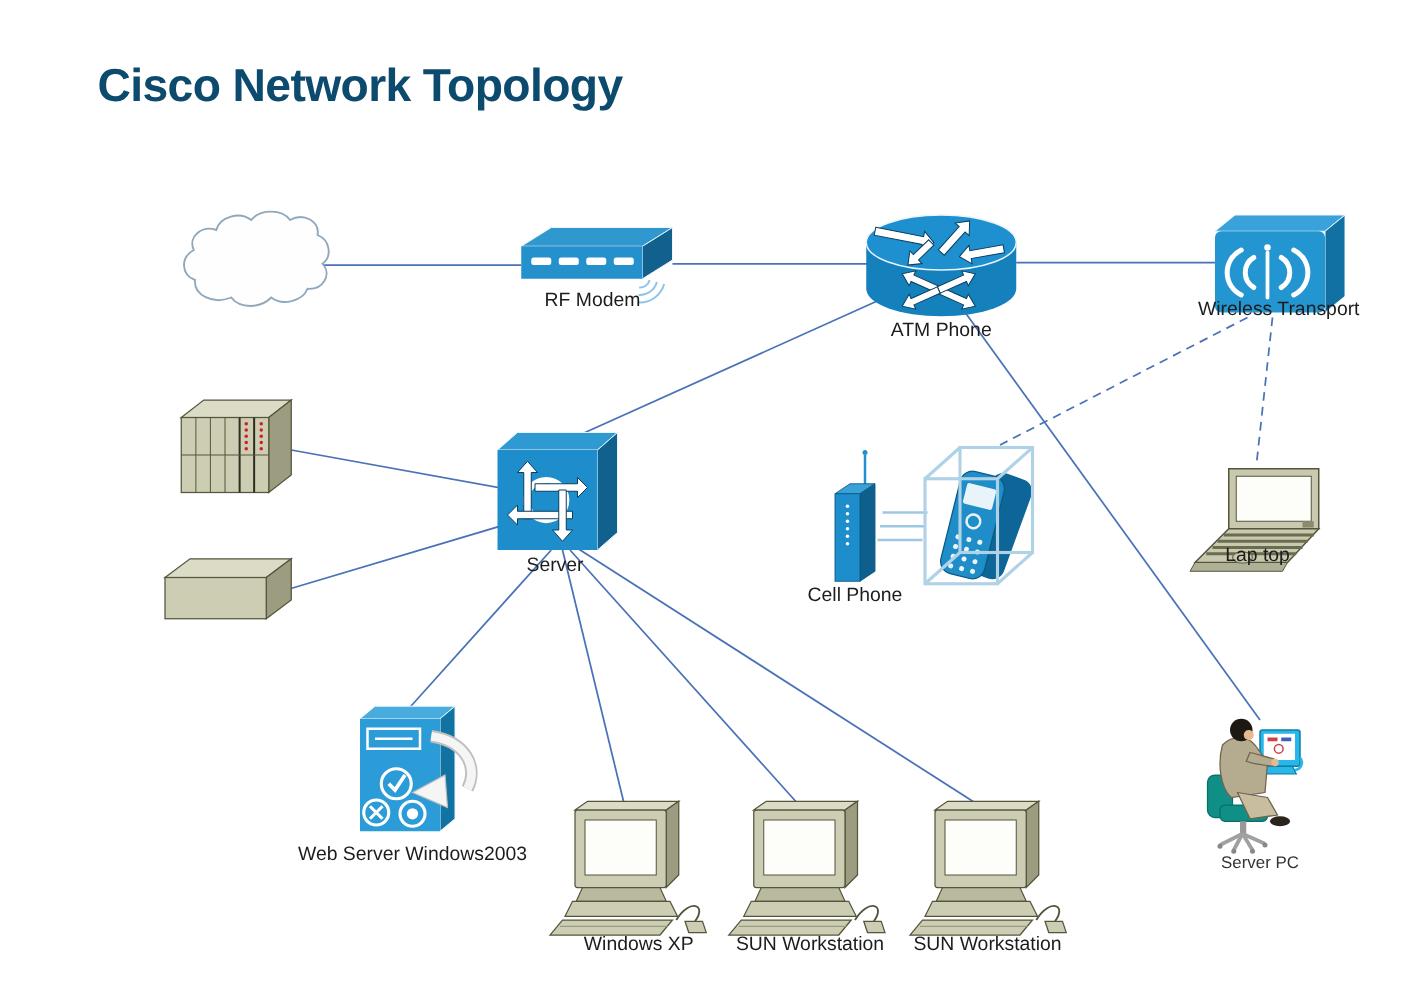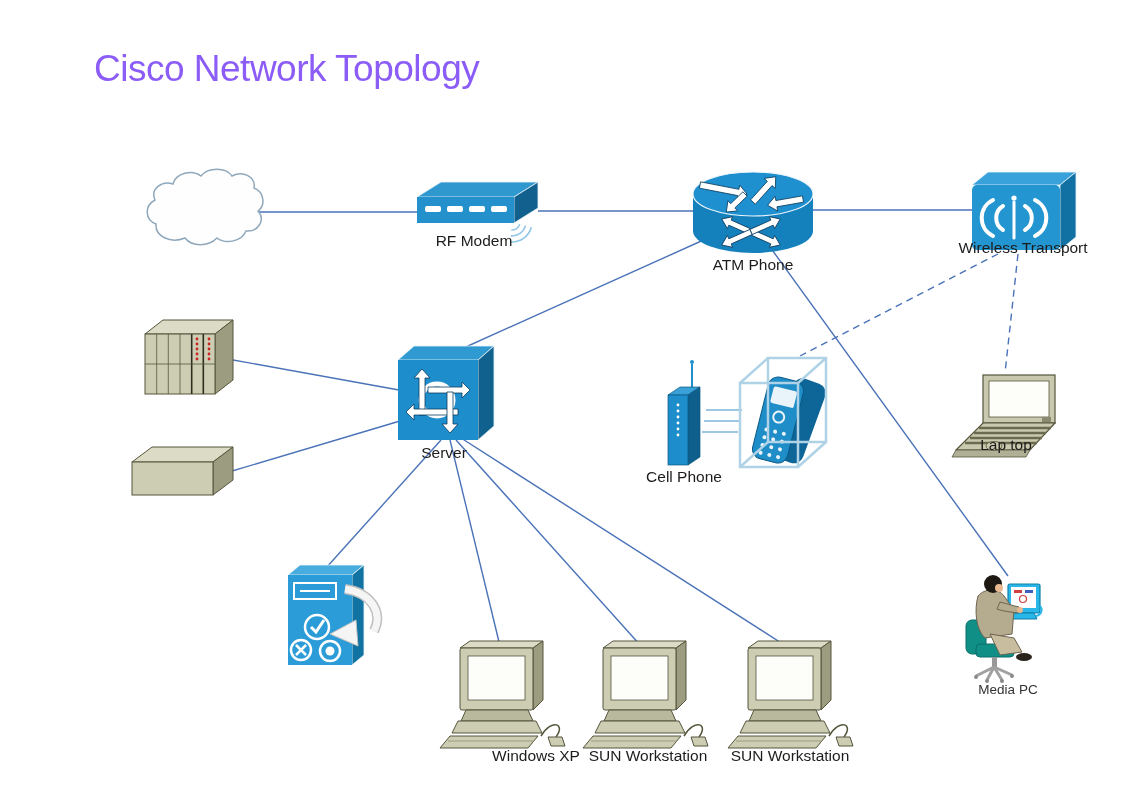--- a/index.html
+++ b/index.html
@@ -1,20 +1,20 @@
 <!DOCTYPE html>
 <html><head>
 <meta charset="utf-8">
 <style>
   html,body{margin:0;padding:0;background:#ffffff;}
   #page{position:relative;width:1123px;height:794px;background:#ffffff;overflow:hidden;
         font-family:"Liberation Sans",sans-serif;}
   #canvas{position:absolute;left:0;top:0;}
-  .title{position:absolute;left:94px;top:48px;font-size:37px;font-weight:normal;
-         color:#8b5cf6;letter-spacing:-0.5px;}
+  .title{position:absolute;left:78px;top:48px;font-size:37px;font-weight:bold;
+         color:#0c4a6e;letter-spacing:-0.5px;}
   .lbl{position:absolute;text-align:center;font-size:15.5px;color:#1c1c1c;line-height:18px;}
   .lbl-small{position:absolute;text-align:center;font-size:13.5px;color:#333333;}
 </style>
 </head>
 <body>
 
 <div id="page">
 
 <svg id="canvas" width="1123" height="794" viewBox="0 0 1123 794">
 
@@ -314,18 +314,19 @@
 </svg>
 
 <div class="title">Cisco Network Topology</div>
 
 <div class="lbl" style="left:414px;top:232px;width:120px">RF Modem</div>
 <div class="lbl" style="left:693px;top:256px;width:120px">ATM Phone</div>
 <div class="lbl" style="left:943px;top:239px;width:160px">Wireless Transport</div>
 <div class="lbl" style="left:384px;top:444px;width:120px">Server</div>
 <div class="lbl" style="left:624px;top:468px;width:120px">Cell Phone</div>
 <div class="lbl" style="left:946px;top:436px;width:120px">Lap top</div>
-<div class="lbl" style="left:476px;top:747px;width:120px">Windows XP</div>
+<div class="lbl" style="left:210px;top:675px;width:240px">Web Server Windows2003</div>
+<div class="lbl" style="left:451px;top:747px;width:120px">Windows XP</div>
 <div class="lbl" style="left:568px;top:747px;width:160px">SUN Workstation</div>
 <div class="lbl" style="left:710px;top:747px;width:160px">SUN Workstation</div>
-<div class="lbl-small" style="left:948px;top:682px;width:120px">Media PC</div>
+<div class="lbl-small" style="left:948px;top:682px;width:120px">Server PC</div>
 
 </div>
 
 </body></html>

